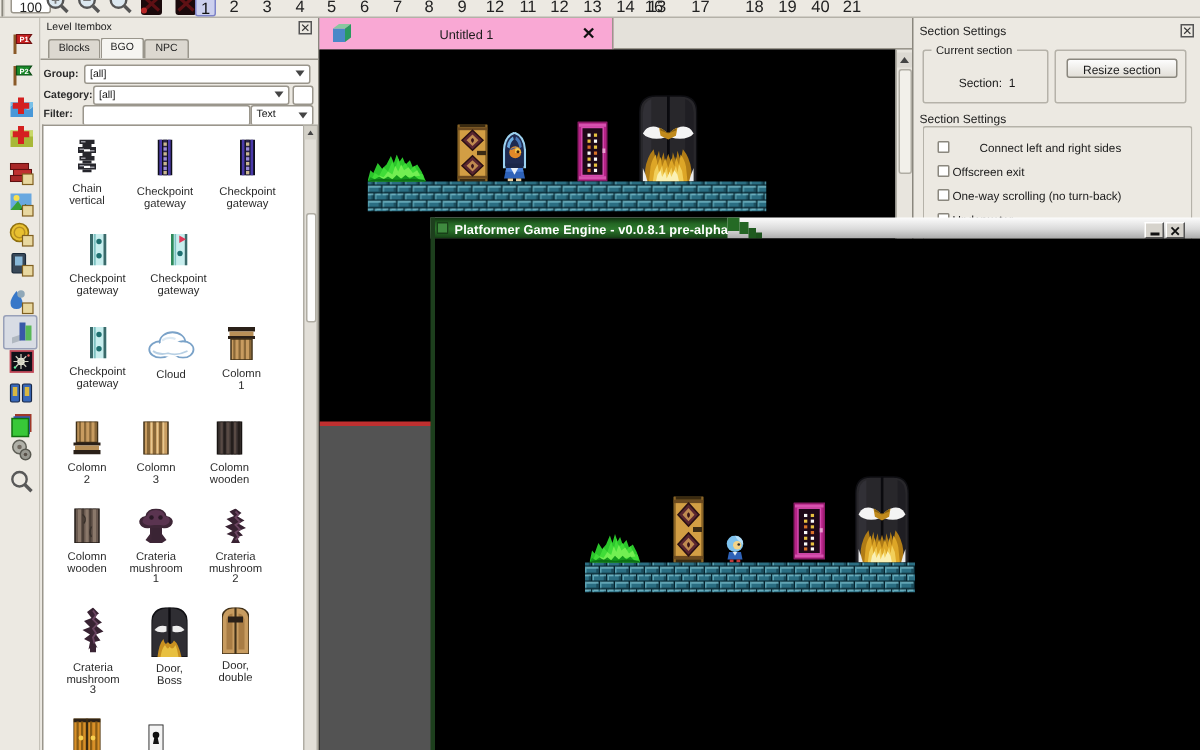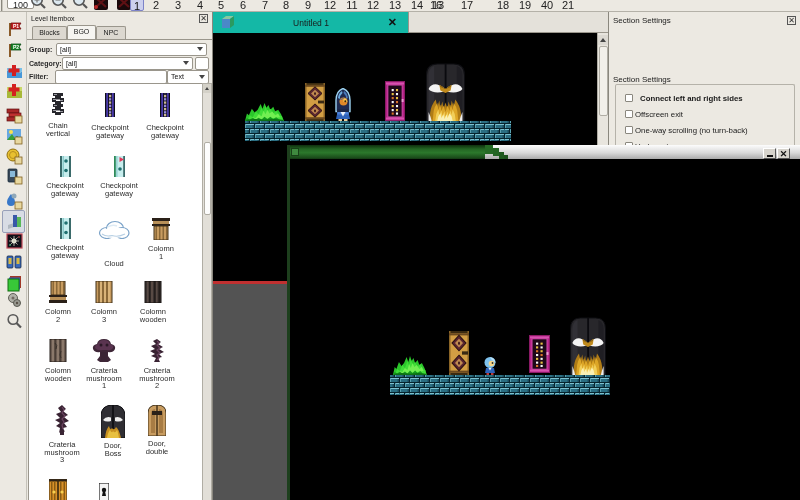--- a/index.html
+++ b/index.html
@@ -28,21 +28,21 @@
 .frow { position:absolute; left:2px; font-size:7px; font-weight:bold; color:#2a2a2a; }
 .combo { position:absolute; background:#fff; border:1px solid #9a968c; border-radius:2px; font-size:7px; color:#111; padding:2px 3px 0; }
 .arrow { position:absolute; right:3px; top:4px; width:0; height:0; border-left:3px solid transparent; border-right:3px solid transparent; border-top:4px solid #444; }
 #ib-list { position:absolute; left:1px; top:43px; width:174px; height:418px; background:#fff; border:1px solid #9a968c; border-right:none; }
 #ib-scroll { position:absolute; left:175px; top:43px; width:10px; height:418px; background:#e2dfd8; border:1px solid #b0ada4; }
 .itm { position:absolute; text-align:center; font-size:7.5px; color:#2a2a2a; line-height:7.5px; width:56px; }
 .itm svg { display:block; margin:0 auto; }
 
 #editor { left:213px; top:12px; width:395px; height:488px; background:#000; }
 #tabbar { position:absolute; left:0; top:0; width:395px; height:21px; background:#e4e1da; border-bottom:1px solid #9a968c; }
-#tab1 { position:absolute; left:0; top:0; width:196px; height:21px; background:#14b8a6; border-right:1px solid #9a968c; }
+#tab1 { position:absolute; left:0; top:0; width:196px; height:21px; background:#f9a8d4; border-right:1px solid #9a968c; }
 #canvas { position:absolute; left:0; top:21px; width:384px; height:467px; background:#000; overflow:hidden; }
 #vscroll { position:absolute; left:384px; top:21px; width:11px; height:467px; background:#e8e5de; border-left:1px solid #b0ada4; }
 
 #rpanel { left:608px; top:12px; width:192px; height:488px; background:#ece9e2; border-left:1px solid #8a877e; }
 .gbox { position:absolute; border:1px solid #b5b2a9; border-radius:2px; }
 .glabel { position:absolute; top:-5px; left:5px; background:#ece9e2; padding:0 3px; font-size:7.5px; color:#1a1a1a; }
 .cb { position:absolute; width:8px; height:8px; background:#fff; border:1px solid #8a877e; border-radius:1px; }
 .cbl { position:absolute; font-size:7.8px; color:#1a1a1a; }
 
 #gwin { left:287px; top:145px; width:513px; height:355px; z-index:10; }
@@ -431,21 +431,21 @@
             <svg width="32" height="19" viewBox="0 0 32 19" style="margin-top:2px">
               <g>
                 <ellipse cx="9" cy="13" rx="7.5" ry="5.5" fill="#fff" stroke="#7aa2c8" stroke-width="1.2"></ellipse>
                 <ellipse cx="17" cy="8" rx="8.5" ry="6.5" fill="#fff" stroke="#7aa2c8" stroke-width="1.2"></ellipse>
                 <ellipse cx="24" cy="13" rx="7" ry="5.5" fill="#fff" stroke="#7aa2c8" stroke-width="1.2"></ellipse>
                 <ellipse cx="16" cy="12.5" rx="10" ry="5.5" fill="#fff"></ellipse>
                 <path d="M4 14 Q8 17 14 15.5 Q20 17.5 27 14" fill="none" stroke="#b8d0e4" stroke-width="1.2"></path>
                 <path d="M10 7 Q14 4 19 6" fill="none" stroke="#ddeaf4" stroke-width="1.5"></path>
               </g>
             </svg>
-            <div style="margin-top:21px">Cloud</div>
+            <div style="margin-top:7px">Cloud</div>
           </div>
         <div class="itm" style="left:104px;top:134px;">
             <svg width="20" height="22" viewBox="0 0 20 22">
               <rect x="1" y="0" width="18" height="3" fill="#2a2018"></rect>
               <rect x="2" y="3" width="16" height="3" fill="#b89058"></rect>
               <rect x="1" y="6" width="18" height="2" fill="#2a2018"></rect>
               <rect x="3" y="8" width="14" height="14" fill="#c89c60"></rect>
               <g fill="#8a6838">
                 <rect x="4.5" y="8" width="1.5" height="14"></rect>
                 <rect x="8" y="8" width="1.5" height="14"></rect>
@@ -635,42 +635,50 @@
       <div style="position:absolute;left:0;top:2px;width:10px;height:10px;background:#dcd9d2;">
           <div style="position:absolute;left:2px;top:3px;width:0;height:0;border-left:3px solid transparent;border-right:3px solid transparent;border-bottom:4px solid #444;"></div>
         </div>
       <div style="position:absolute;left:0.5px;top:13px;width:9px;height:70px;background:#f2f0ea;border:1px solid #b0ada4;border-radius:2px;"></div>
     </div>
   </div>
 
   <div id="rpanel" class="abs">
     <div style="position:absolute;left:4px;top:4px;font-size:8px;color:#1a1a1a;">Section Settings</div>
     <div style="position:absolute;right:4px;top:4px;width:9px;height:9px;border:1px solid #555;color:#333;font-size:8px;line-height:7px;text-align:center;">✕</div>
+    <div class="gbox" style="left:6px;top:21px;width:84px;height:36px;">
+      <div class="glabel">Current section</div>
+      <div style="position:absolute;left:0;width:84px;text-align:center;top:17px;font-size:8px;">Section:&nbsp; 1</div>
+    </div>
+    <div class="gbox" style="left:94px;top:21px;width:88px;height:36px;">
+      <div style="position:absolute;left:7px;top:5px;width:74px;height:13px;background:linear-gradient(#fdfdfd,#e2dfd8);border:1px solid #8a877e;border-radius:2px;text-align:center;font-size:8px;padding-top:2px;">Resize section</div>
+    </div>
     <div style="position:absolute;left:4px;top:63px;font-size:8px;">Section Settings</div>
     <div class="gbox" style="left:6px;top:72px;width:180px;height:416px;border-bottom:none;">
       <div class="cb" style="left:9px;top:9px;"></div>
-        <div class="cbl" style="left:24px;top:9px;font-weight:bold;">Connect left and right sides</div>
+        <div class="cbl" style="left:37px;top:9px;">Connect left and right sides</div>
       <div class="cb" style="left:9px;top:25px;"></div>
         <div class="cbl" style="left:19px;top:25px;">Offscreen exit</div>
       <div class="cb" style="left:9px;top:41px;"></div>
         <div class="cbl" style="left:19px;top:41px;">One-way scrolling (no turn-back)</div>
       <div class="cb" style="left:9px;top:57px;"></div>
         <div class="cbl" style="left:19px;top:57px;">Underwater</div>
     </div>
   </div>
 
   <div id="gwin" class="abs">
     <div id="gtitle">
       <div style="position:absolute;left:0;top:0;width:513px;height:14px;background:linear-gradient(#fcfcfc,#dadada 55%,#ababab);"></div>
       <div style="position:absolute;left:0;top:0;width:198px;height:14px;background:linear-gradient(180deg,#0e2f0e 0%,#246724 30%,#2c782c 55%,#1b4d1b 90%,#123812 100%);"></div>
       <div style="position:absolute;left:198px;top:0;width:8px;height:9px;background:#256a25;"></div>
       <div style="position:absolute;left:206px;top:3px;width:6px;height:8px;background:#246524;"></div>
       <div style="position:absolute;left:212px;top:7px;width:5px;height:7px;background:#1f5a1f;"></div>
       <div style="position:absolute;left:217px;top:10px;width:4px;height:4px;background:#1d521d;"></div>
       <div style="position:absolute;left:4px;top:3px;width:8px;height:8px;background:#3f8a3f;border:1px solid #184018;"></div>
+      <div style="position:absolute;left:16px;top:2.5px;font-size:8.5px;font-weight:bold;color:#fff;letter-spacing:0.1px;">Platformer Game Engine - v0.0.8.1 pre-alpha</div>
       <div style="position:absolute;left:476px;top:3px;width:13px;height:11px;background:#d6d3cc;border:1px solid #555;border-top-color:#fff;border-left-color:#fff;">
           <div style="position:absolute;left:3px;top:6px;width:6px;height:2px;background:#111;"></div>
         </div>
       <div style="position:absolute;left:490px;top:3px;width:13px;height:11px;background:#d6d3cc;border:1px solid #555;border-top-color:#fff;border-left-color:#fff;font-size:9px;font-weight:bold;color:#111;text-align:center;line-height:10px;">✕</div>
     </div>
     <div style="position:absolute;left:0;top:0;width:3px;height:355px;background:#1d3f1d;"></div>
     <div id="gcontent">
 
       <svg style="position:absolute;left:100px;top:158px" width="220" height="78">
         <use href="#bossdoor" x="180" y="0" width="36" height="58"></use>

